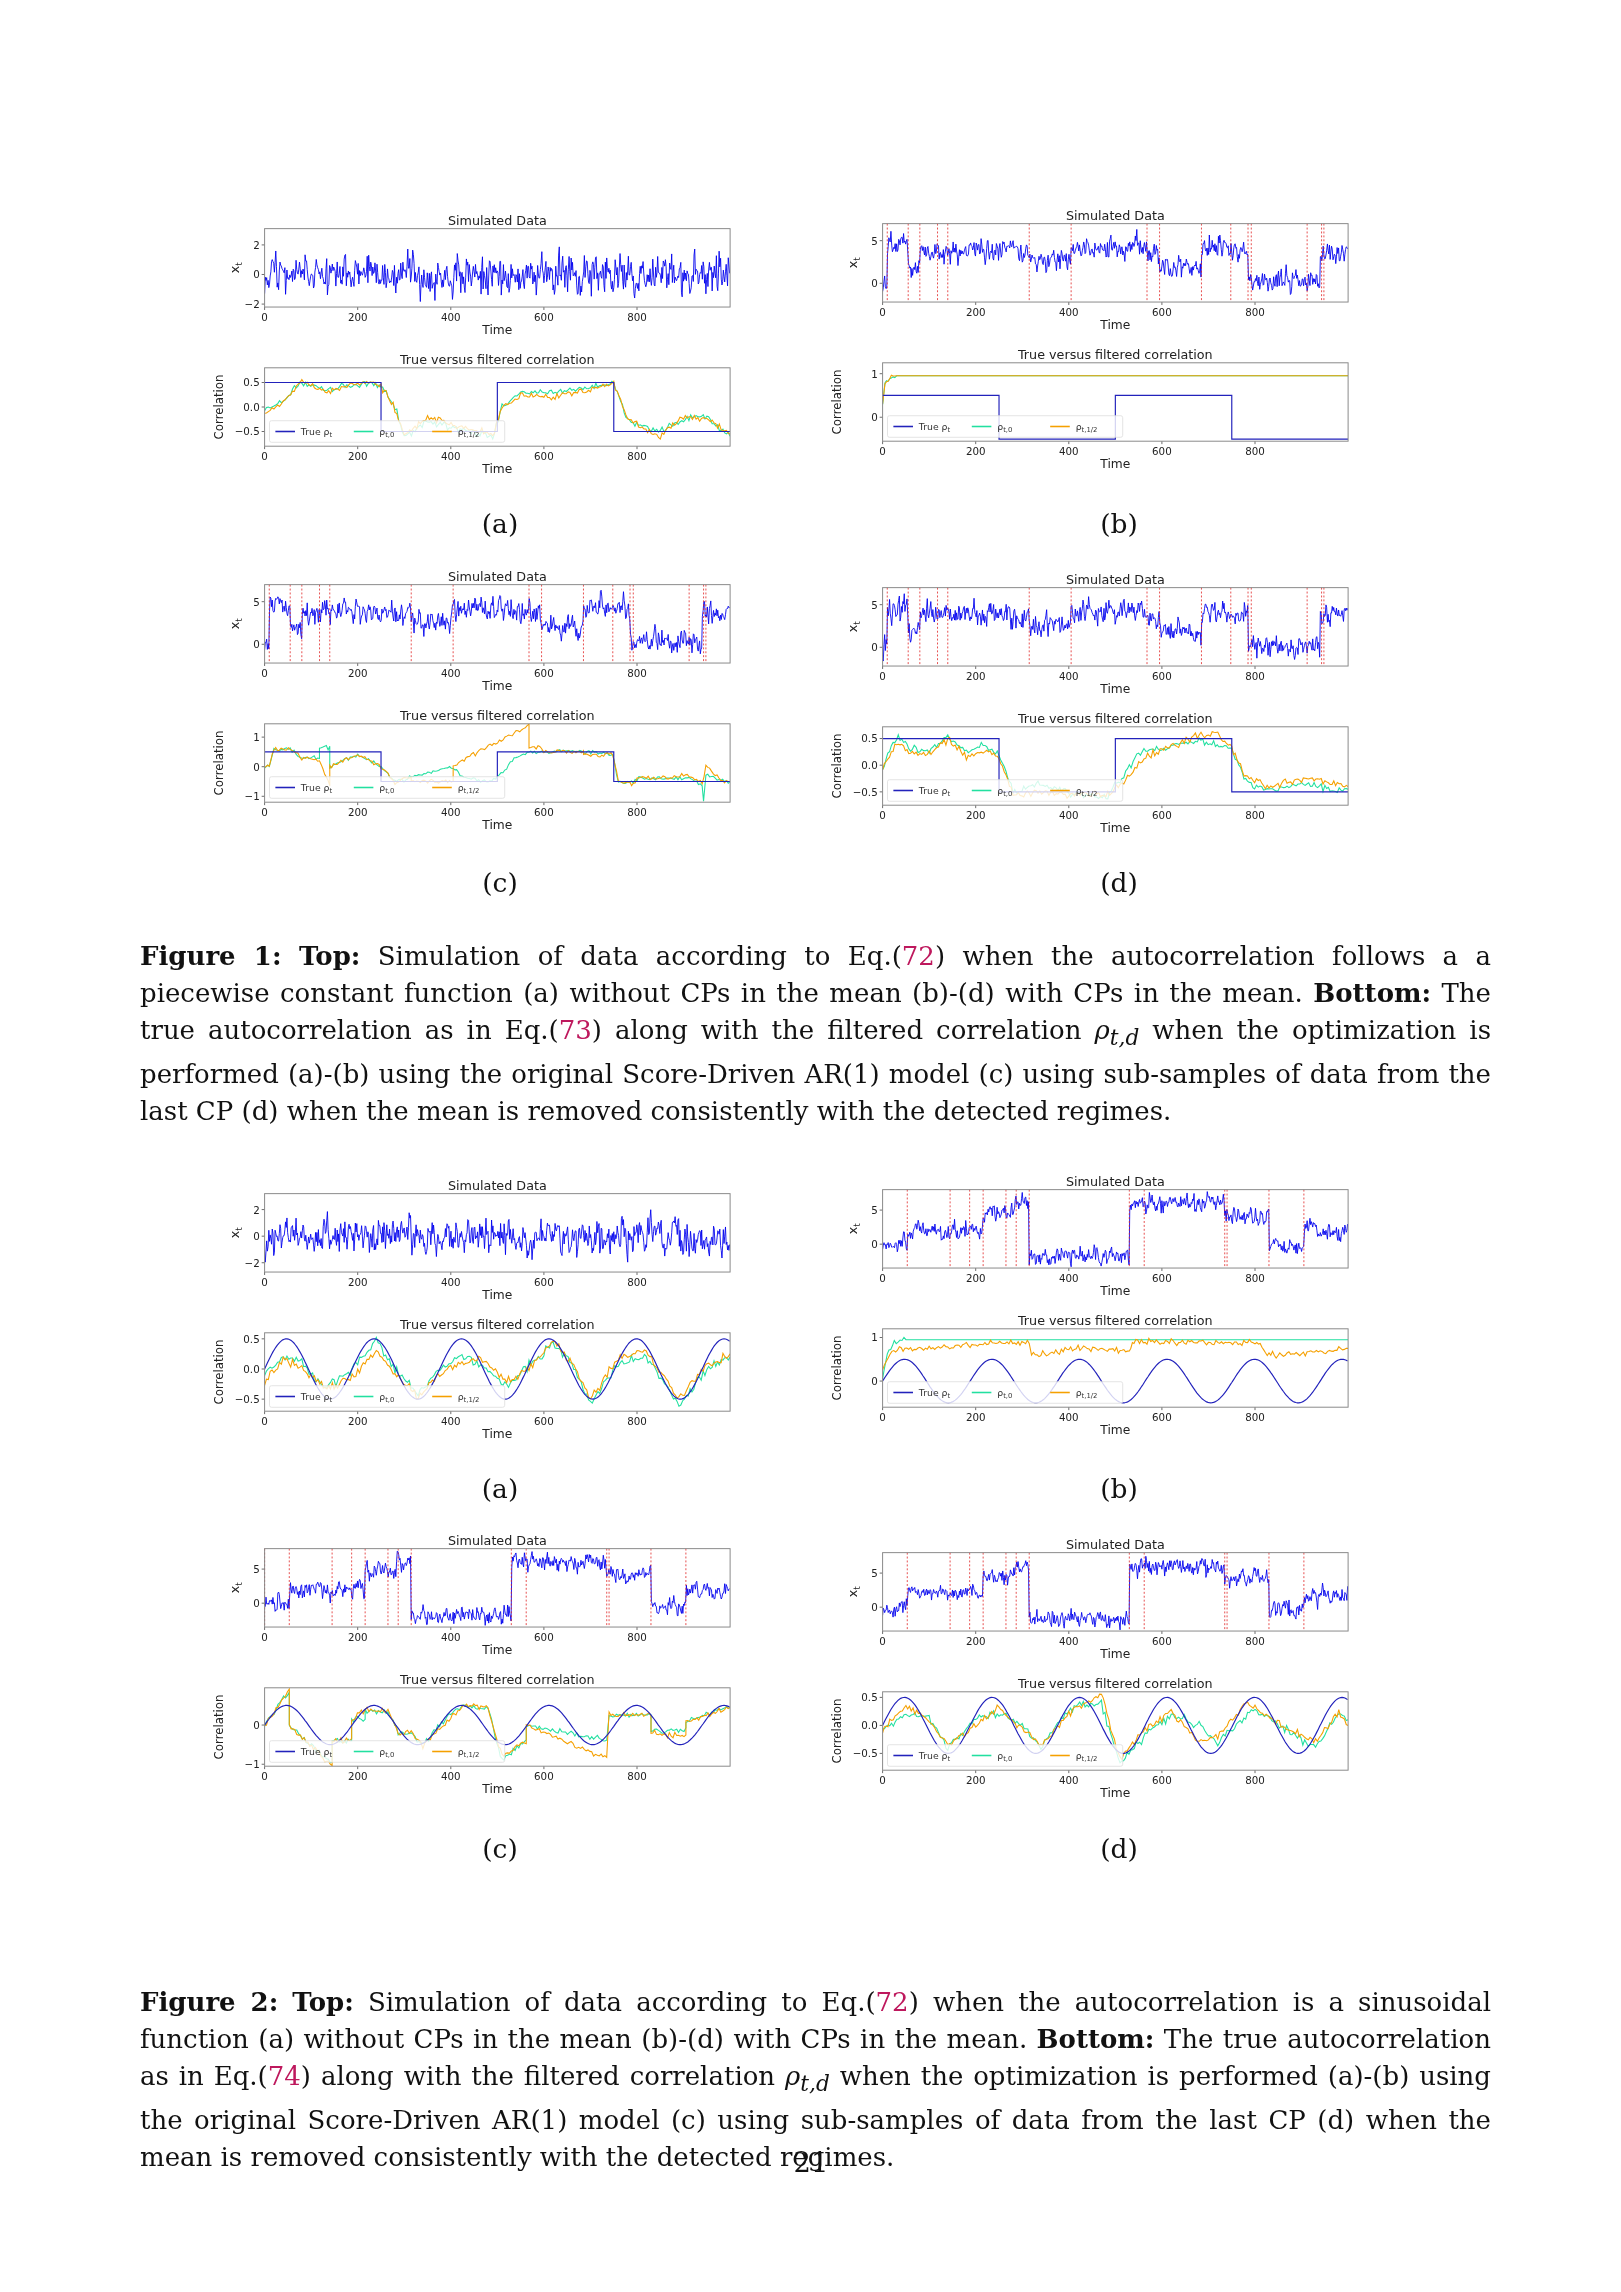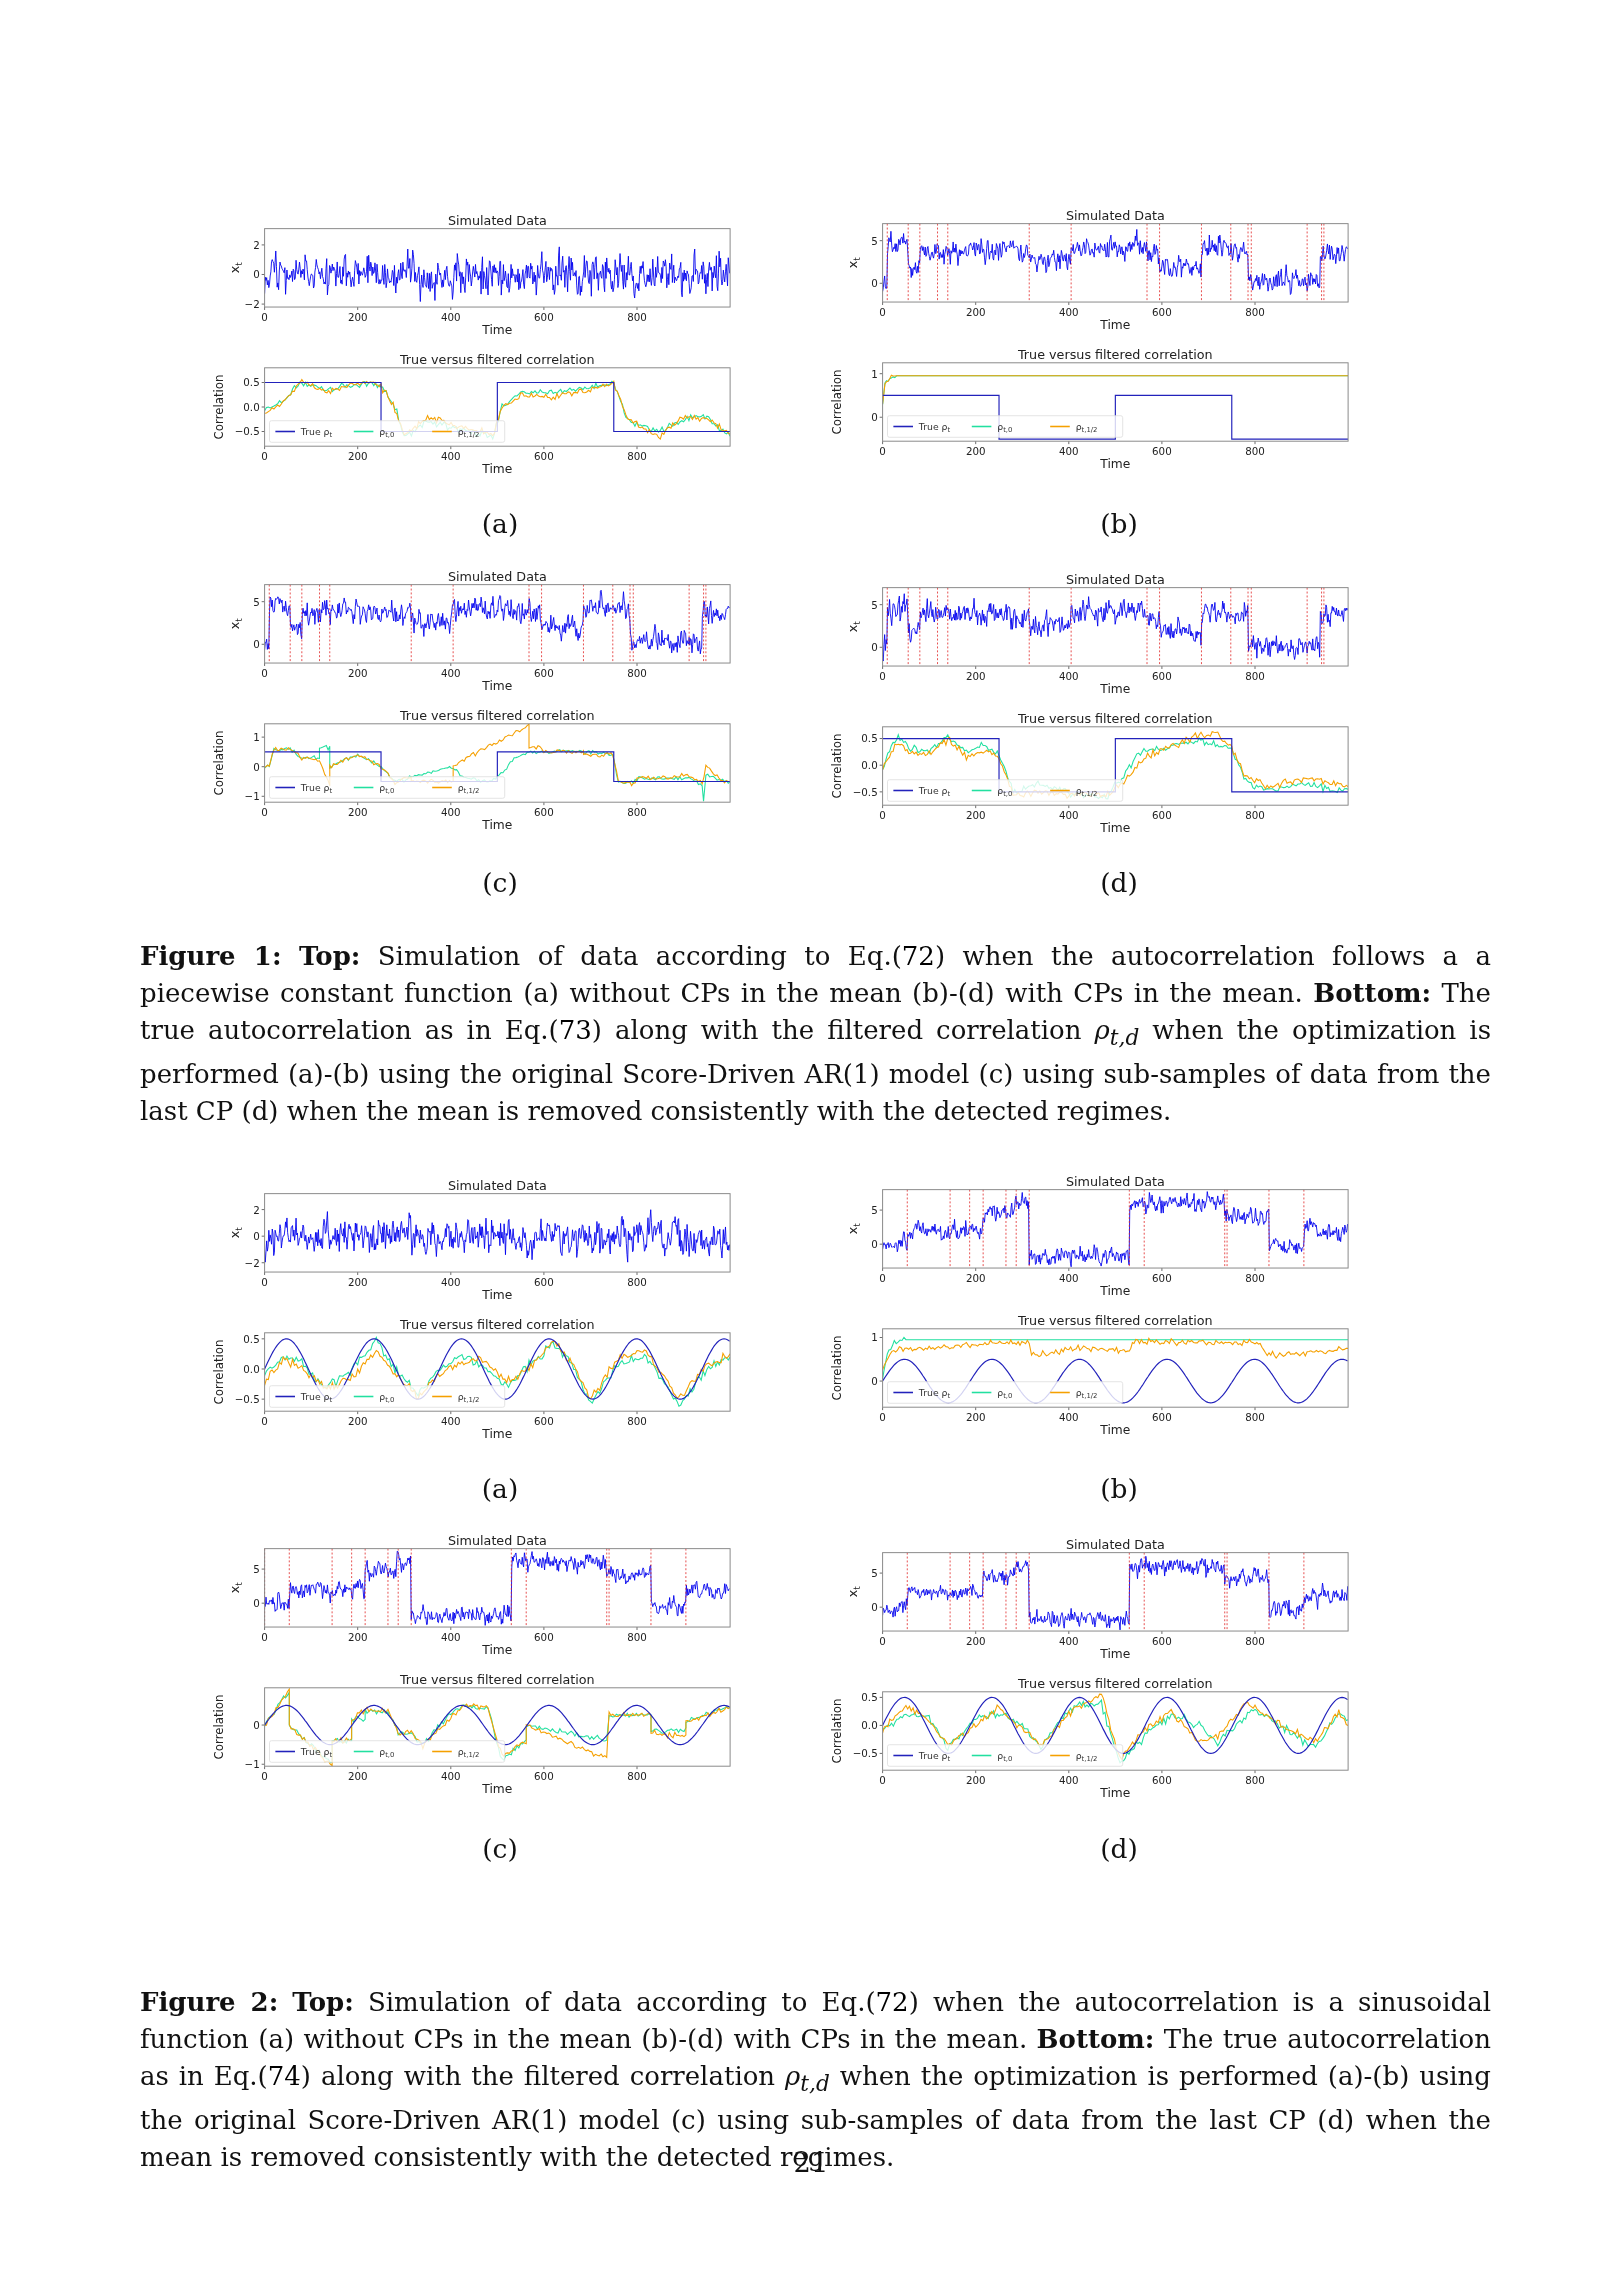--- a/index.html
+++ b/index.html
@@ -3,21 +3,21 @@
 <meta charset="utf-8">
 <style>
   html, body { margin: 0; padding: 0; background: #ffffff; }
   body { width: 1621px; height: 2293px; position: relative; font-family: "Liberation Serif", serif; color: #111; overflow: hidden; }
   .fig-block { position: absolute; }
   .panel { position: absolute; width: 588px; height: 294px; }
   .panel svg { width: 588px; height: 294px; display: block; }
   .sublabel { position: absolute; font-family: "DejaVu Serif", serif; font-size: 26.5px; text-align: center; width: 78px; }
   .caption { position: absolute; left: 140px; width: 1351px; font-family: "DejaVu Serif", serif; font-size: 26px; line-height: 37px; text-align: justify; }
   .caption b { font-weight: bold; margin-top: 12px; }
-  .caption .ref { color: #000000; }
+  .caption .ref { color: #be185d; }
   .caption i { font-style: italic; }
   .pagenum { position: absolute; left: 762px; top: 2147px; width: 98px; text-align: center; font-family: "DejaVu Serif", serif; font-size: 27.4px; }
   svg text { font-family: "DejaVu Sans", sans-serif; }
 </style>
 </head>
 <body>
 
 <div class="fig-block">
   <div class="panel" style="left:196px; top:211px;">
       <svg viewBox="0 0 600 300" width="588" height="294">

